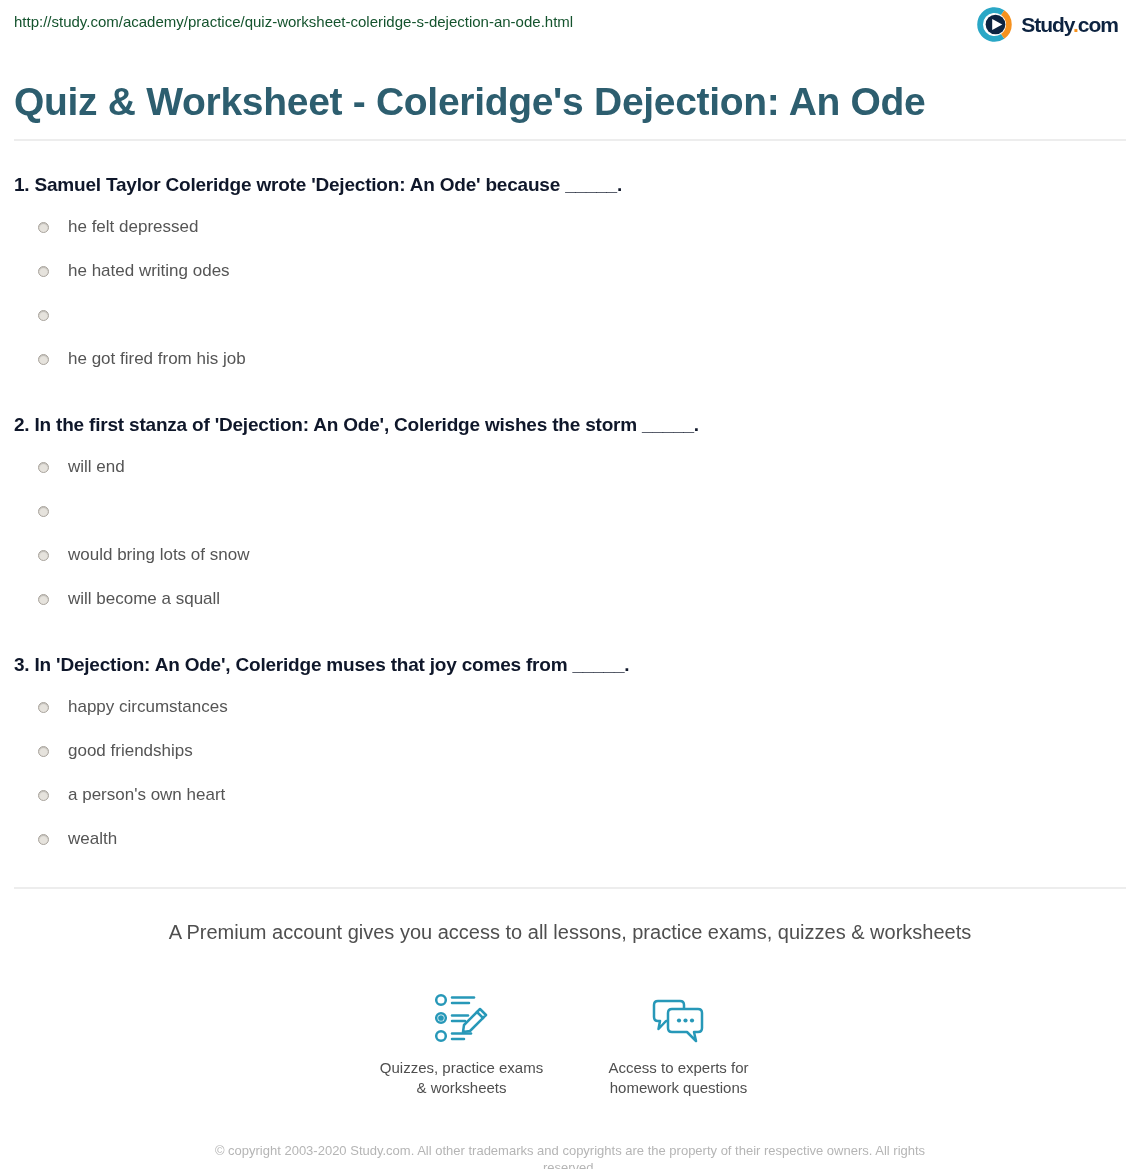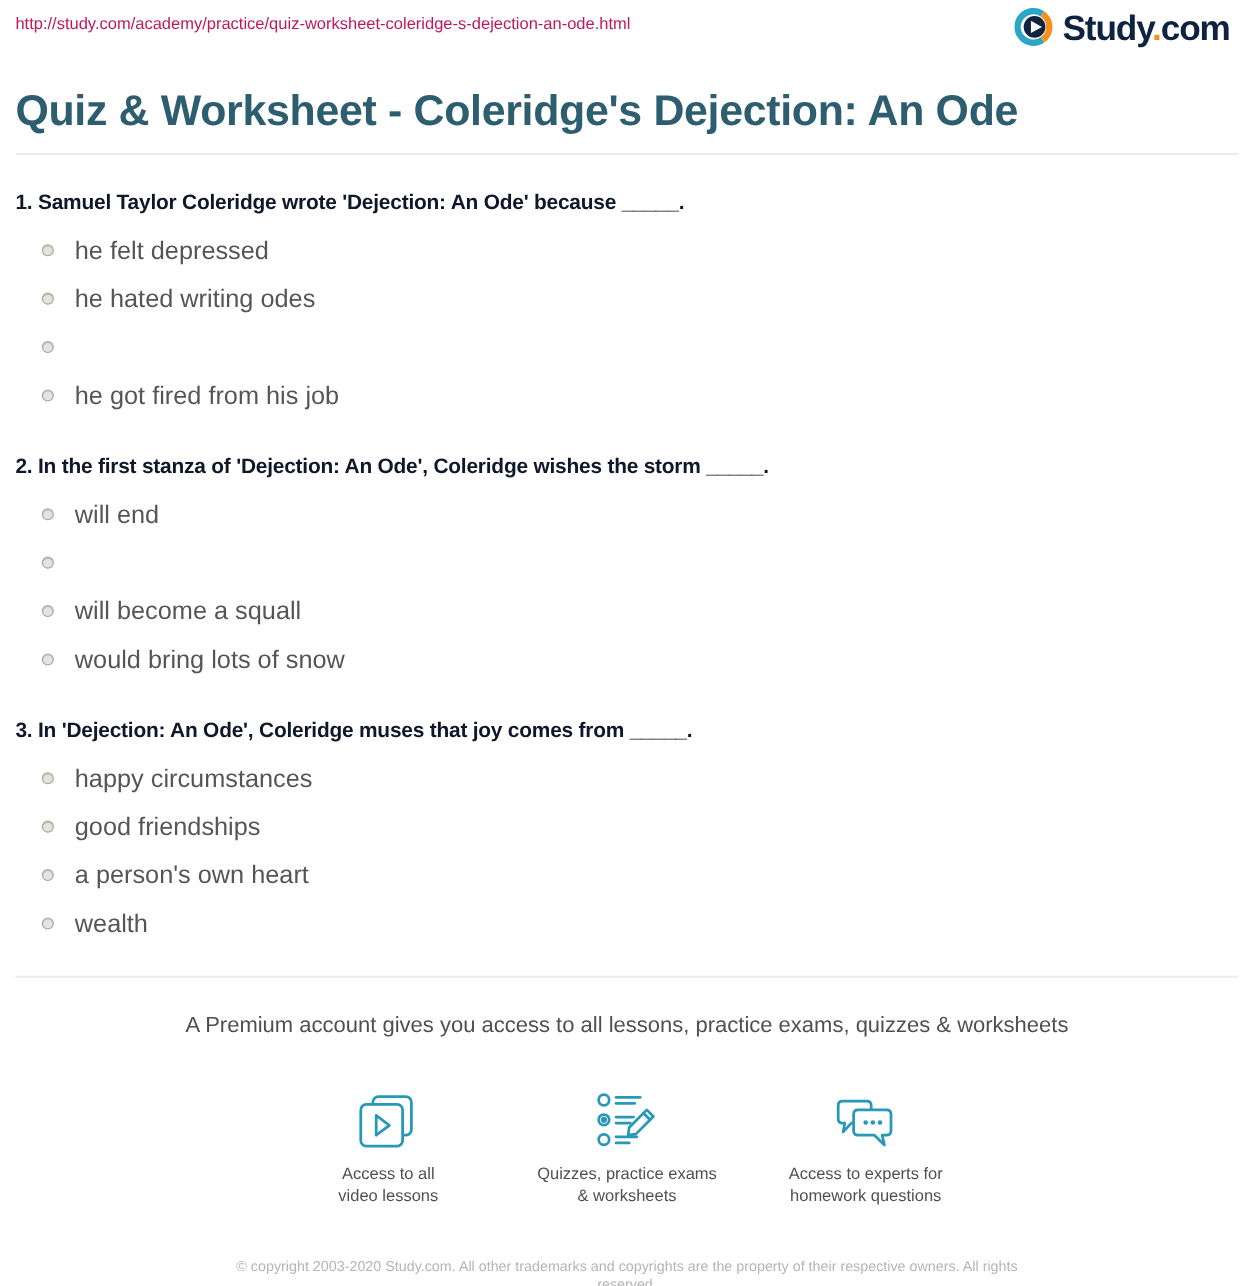--- a/index.html
+++ b/index.html
@@ -8,42 +8,42 @@
     width: 1140px;
     min-height: 1169px;
     background: #ffffff;
     font-family: "Liberation Sans", "DejaVu Sans", sans-serif;
     color: #555555;
   }
   .page { padding: 0 14px; }
 
   
   .header { position: relative; height: 58px; }
-  .url { font-size: 15px; color: #be185d; padding-top: 13px; }
+  .url { font-size: 15px; color: #14532d; padding-top: 13px; }
   .logo { position: absolute; right: 8px; top: 6px; display: flex; align-items: center; gap: 7px; cursor: pointer; }
-  .logo-text { font-size: 32px; font-weight: 700; color: #0d2340; letter-spacing: -1px; line-height: 1; }
+  .logo-text { font-size: 21px; font-weight: 700; color: #0d2340; letter-spacing: -1px; line-height: 1; }
   .logo-text .dot { color: #f6911e; }
 
   
   .title { font-size: 39px; font-weight: 700; color: #2d5e6f; margin: 22px 0 15px 0; letter-spacing: -0.3px; }
   .divider { border: none; border-top: 2px solid #ededed; margin: 0; }
 
   
   .quiz-block { padding-bottom: 26px; }
   .question { margin-top: 33px; }
   .q-text { font-size: 19px; font-weight: 700; color: #0f172a; margin: 0; letter-spacing: -0.2px; }
   .options { margin-top: 9px; }
   .option { display: flex; align-items: center; height: 44px; padding-left: 24px; cursor: pointer; }
   .radio {
     width: 11px; height: 11px; border-radius: 50%;
     border: 1px solid #a9a49d; background: #e6e3dd;
     box-shadow: inset 0 1px 1px rgba(0,0,0,0.18);
     flex: 0 0 auto;
   }
-  .option-label { margin-left: 19px; font-size: 23px; color: #555555; }
+  .option-label { margin-left: 19px; font-size: 17px; color: #555555; }
 
   
   .cta { text-align: center; padding-top: 22px; }
   .cta-heading { font-size: 25px; font-weight: 400; color: #4da3c6; margin: 0; }
   .cta-sub { font-size: 20px; color: #4f4f4f; margin-top: 10px; }
 
   .features { display: flex; justify-content: center; margin-top: 44px; }
   .feature { width: 217px; text-align: center; }
   .feature-icon { height: 58px; display: flex; align-items: flex-end; justify-content: center; }
   .feature-label { margin-top: 12px; font-size: 15px; color: #4f4f4f; line-height: 20px; }
@@ -106,25 +106,25 @@
       <div class="options">
         <div class="option">
           <span class="radio"></span>
           <span class="option-label">will end</span>
         </div>
         <div class="option">
           <span class="radio"></span>
         </div>
         <div class="option">
           <span class="radio"></span>
+          <span class="option-label">would bring lots of snow</span>
+        </div>
+        <div class="option">
+          <span class="radio"></span>
           <span class="option-label">will become a squall</span>
-        </div>
-        <div class="option">
-          <span class="radio"></span>
-          <span class="option-label">would bring lots of snow</span>
         </div>
       </div>
     </section>
 
     <section class="question">
       <h2 class="q-text">3. In 'Dejection: An Ode', Coleridge muses that joy comes from _____.</h2>
       <div class="options">
         <div class="option">
           <span class="radio"></span>
           <span class="option-label">happy circumstances</span>
@@ -146,35 +146,20 @@
 
   </div>
 
   <hr class="divider">
 
   <div class="cta">
     <div class="cta-sub">A Premium account gives you access to all lessons, practice exams, quizzes &amp; worksheets</div>
 
     <div class="features">
 
-      <div class="feature">
-        <div class="feature-icon">
-          <svg width="58" height="52" viewBox="0 0 58 52">
-            <g fill="none" stroke="#2798b8" stroke-width="2.5" stroke-linejoin="round" stroke-linecap="round">
-              <rect x="15" y="3" width="35" height="35" rx="5"></rect>
-              <rect x="4" y="10" width="38" height="38" rx="5" fill="#ffffff"></rect>
-              <path d="M18 20 L30 29 L18 38 Z"></path>
-            </g>
-          </svg>
-        </div>
-        <div class="feature-label">
-          <span>Access to all</span>
-          <span>video lessons</span>
-        </div>
-      </div>
 
       <div class="feature">
         <div class="feature-icon">
           <svg width="58" height="54" viewBox="0 0 58 54">
             <g fill="none" stroke="#2798b8" stroke-width="2.5" stroke-linejoin="round" stroke-linecap="round">
               <circle cx="8" cy="8" r="4.8"></circle>
               <circle cx="8" cy="26" r="4.8"></circle>
               <circle cx="8" cy="44" r="4.8"></circle>
               <circle cx="8" cy="26" r="1.6" fill="#2798b8"></circle>
               <path d="M19 5.5 H41"></path>

